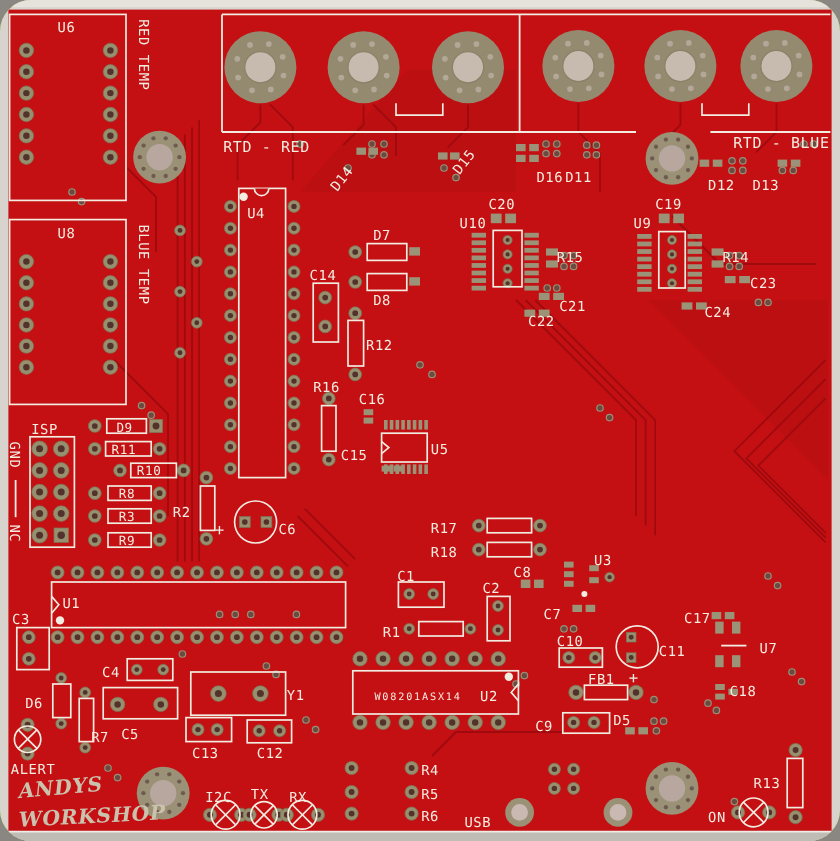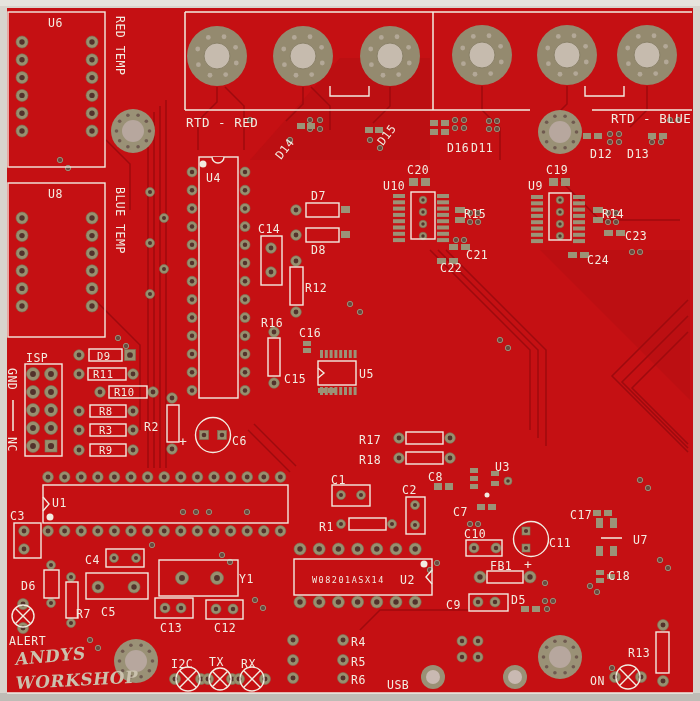--- a/index.html
+++ b/index.html
@@ -1,17 +1,17 @@
 <!DOCTYPE html>
 <html><head>
 <meta charset="utf-8">
 <style>
   html,body{margin:0;padding:0;background:#8a8782;}
   #stage{position:relative;width:700px;height:701px;overflow:hidden;background:#84cc16;
-         font-family:"DejaVu Sans Mono", monospace;}
+         font-family:"DejaVu Sans Mono", monospace;border-radius:26px;}
   svg{display:block}
 </style>
 </head>
 <body>
 <div id="stage">
 <svg id="board" width="700" height="701" viewBox="0 0 700 701">
       <rect x="0" y="0" width="700" height="701" fill="#d8d4cd"></rect>
       <rect x="0" y="0" width="700" height="6" fill="#e6e3dd"></rect>
       <rect x="0" y="693" width="700" height="8" fill="#bfbcb6"></rect>
       <rect x="7" y="8" width="686" height="685" fill="#c51013"></rect>

